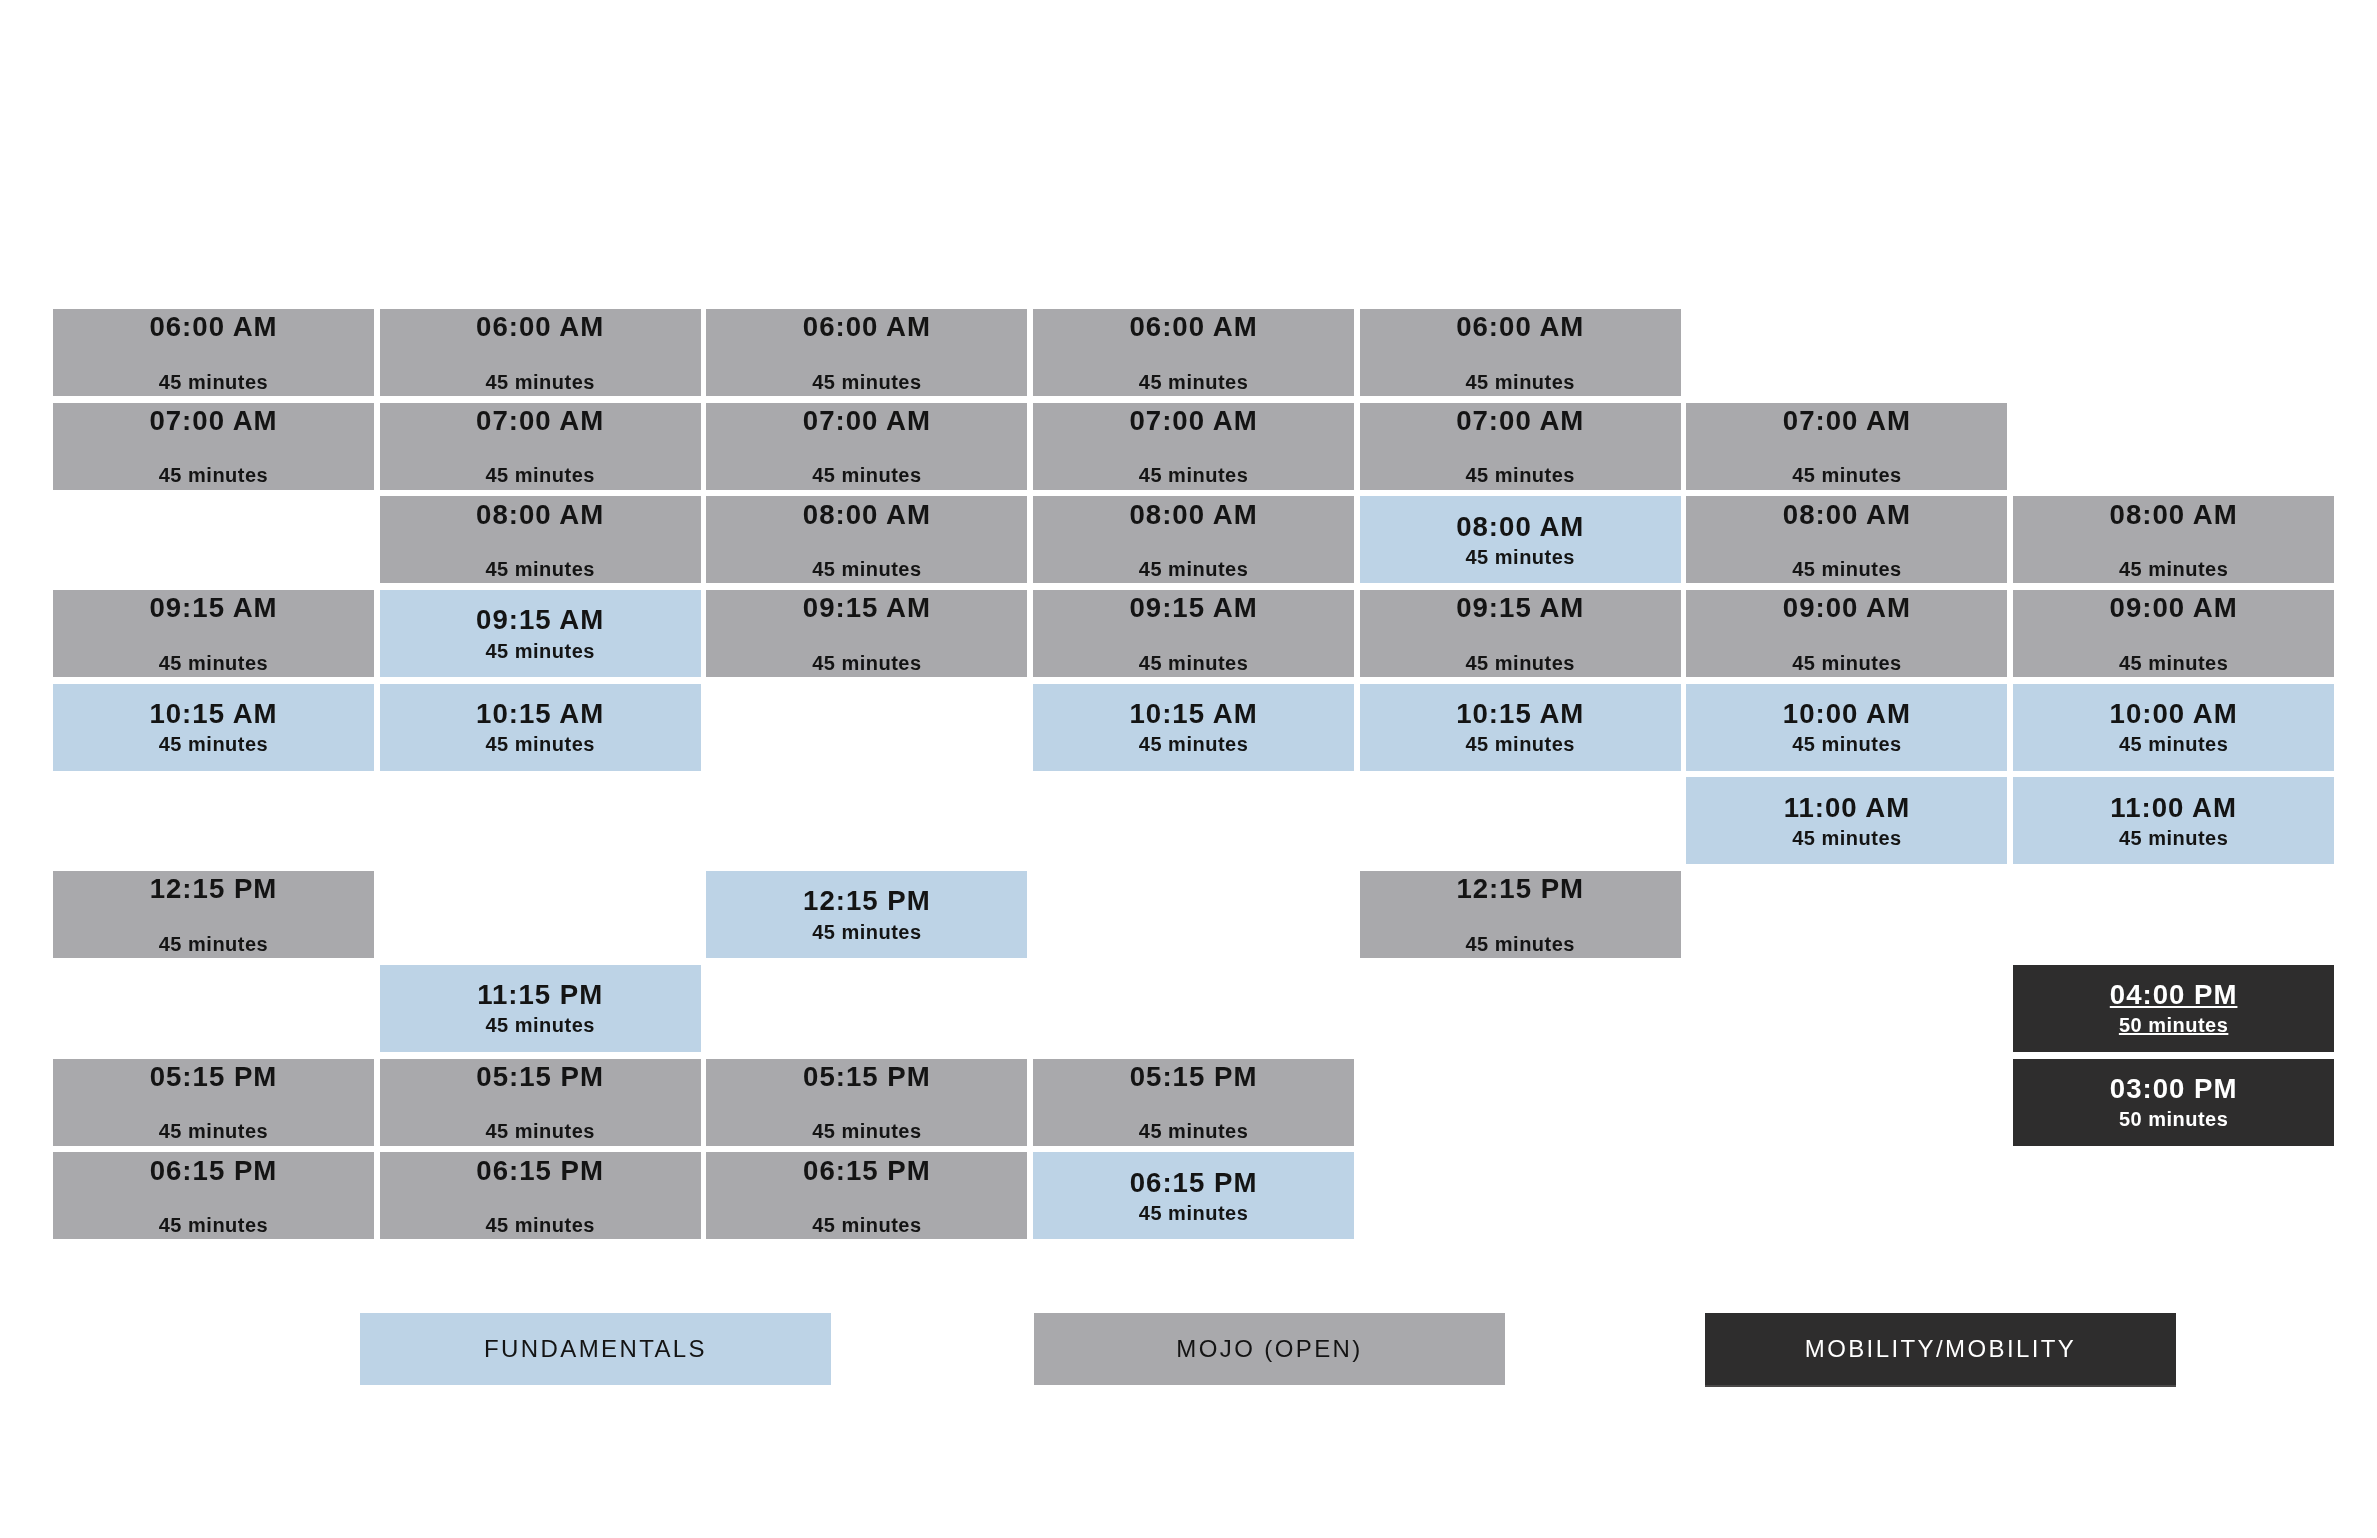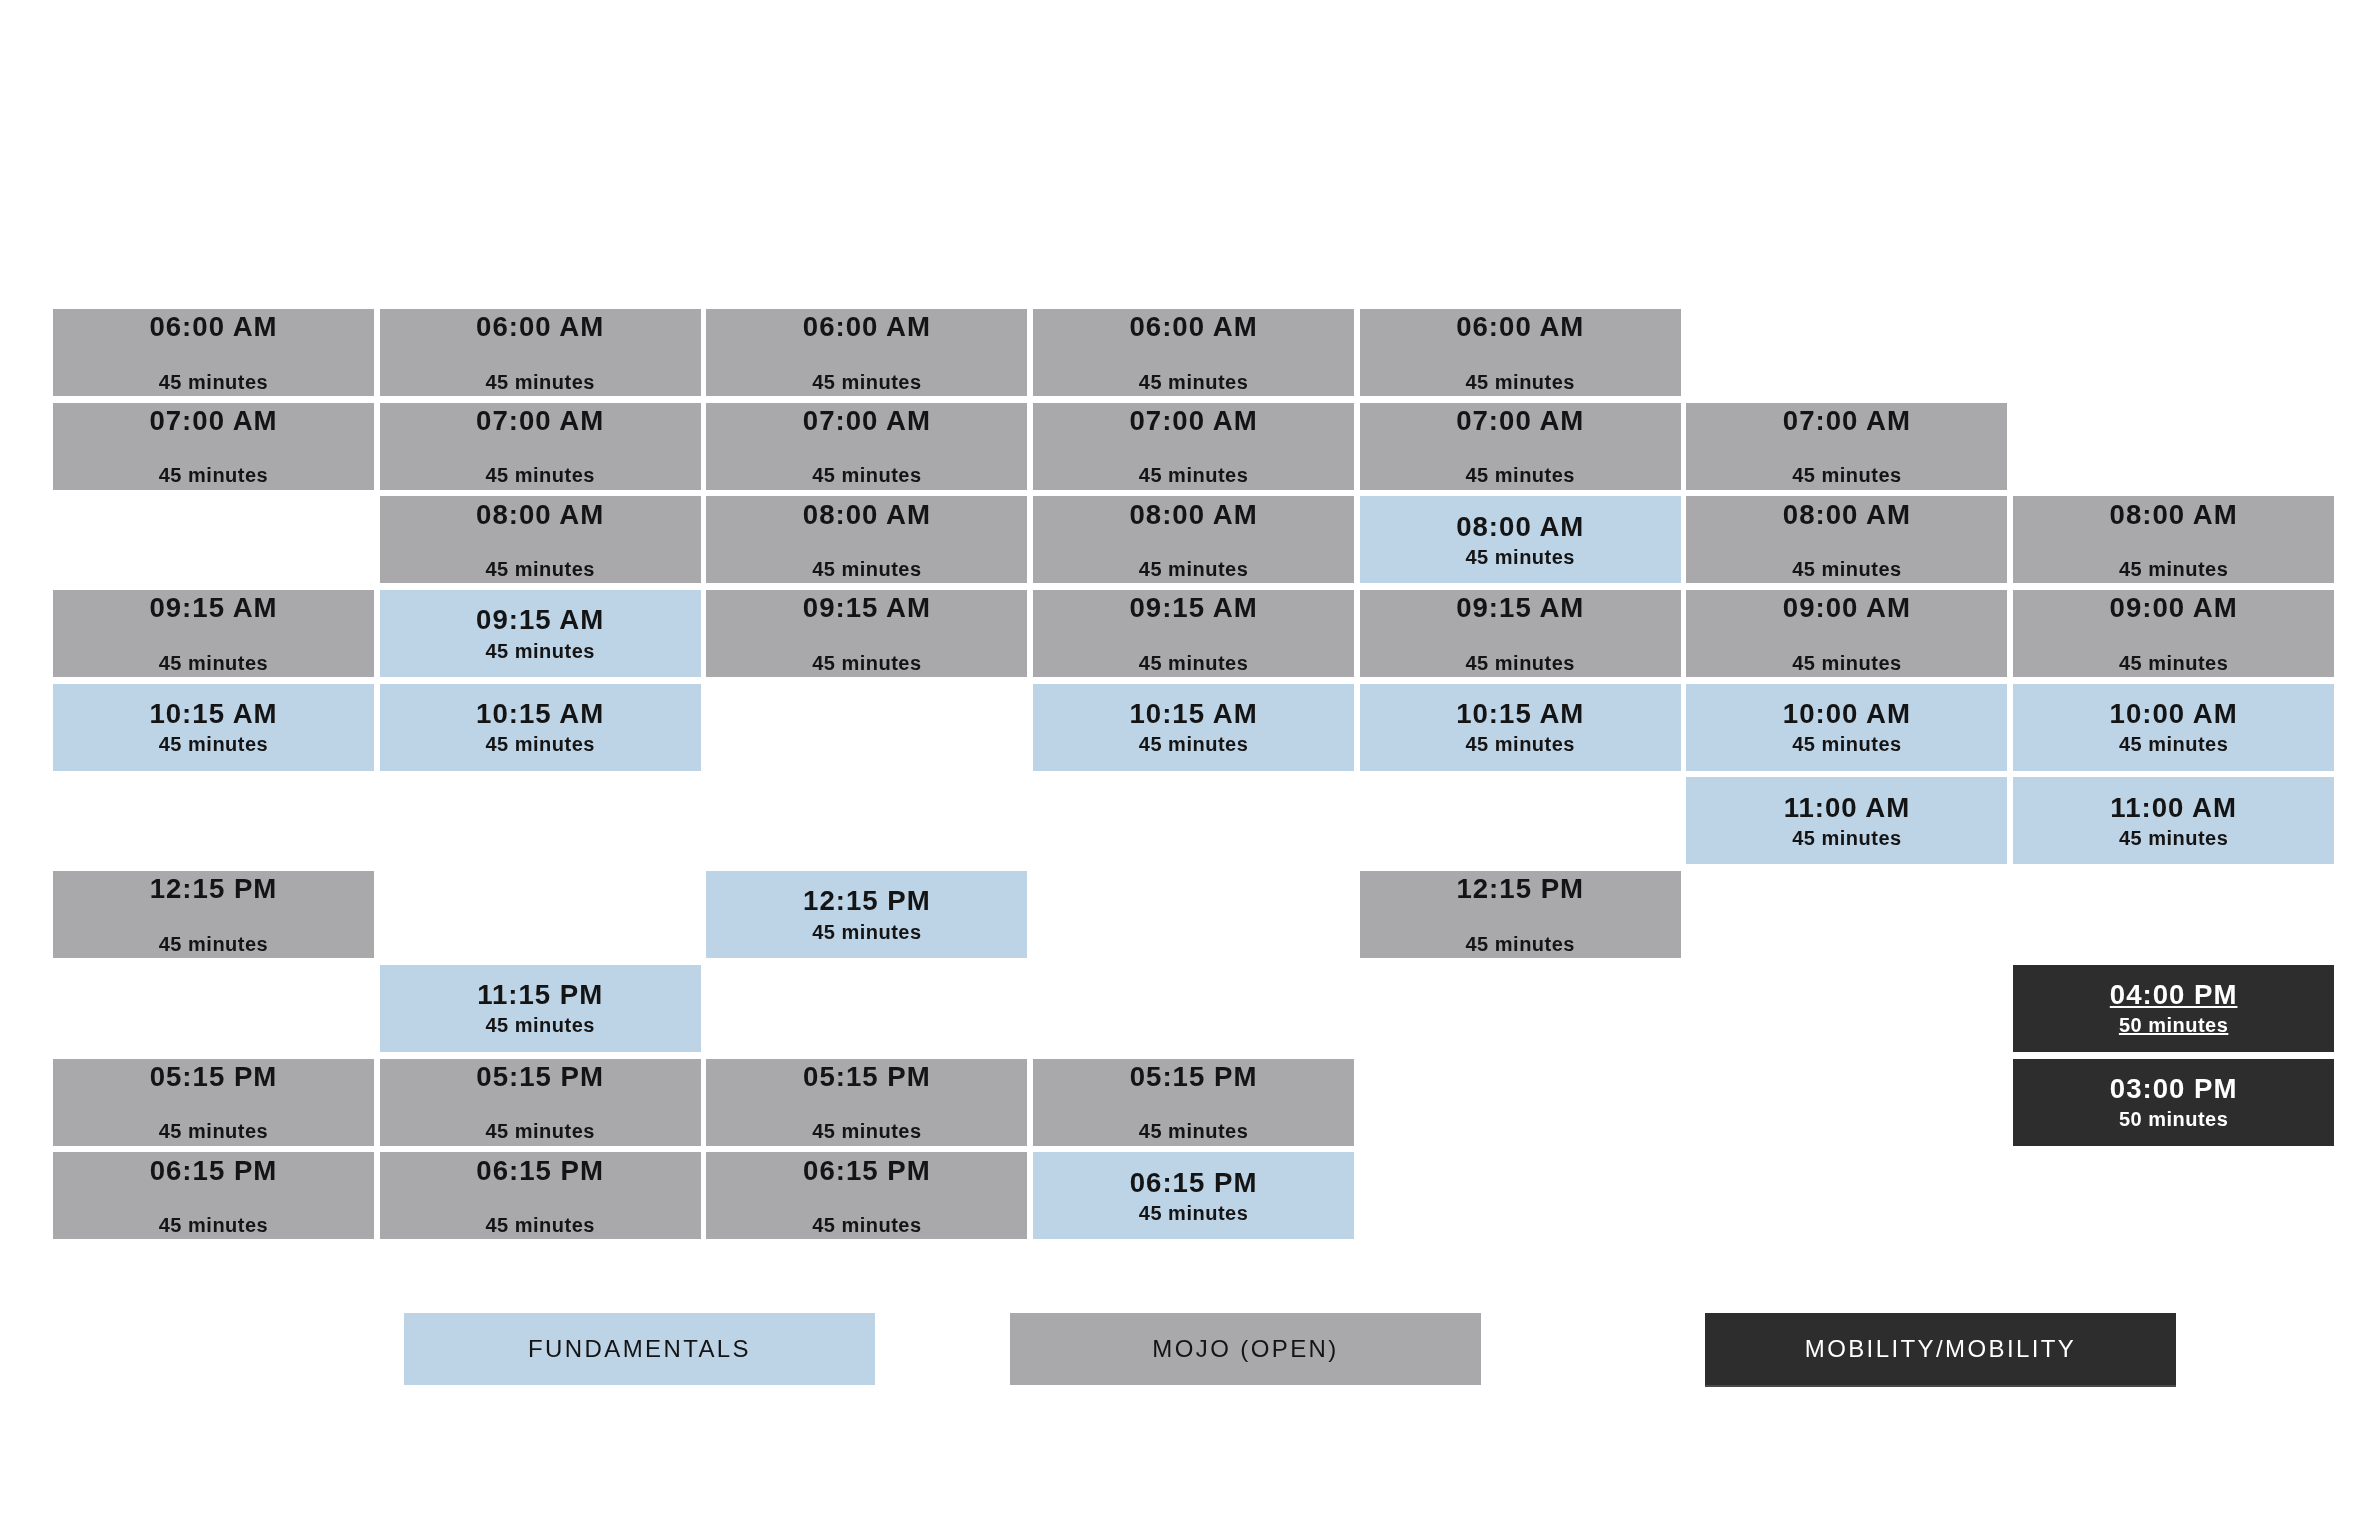--- a/index.html
+++ b/index.html
@@ -65,22 +65,22 @@
     top: 0;
     height: 72px;
     width: 471px;
     display: flex;
     align-items: center;
     justify-content: center;
     font-size: 24px;
     letter-spacing: 2.4px;
     font-weight: 400;
   }
-  .legend-box.fundamentals { left: 360px;  background: var(--fundamentals-bg); color: var(--text-dark); margin-left: 44px; }
-  .legend-box.mojo         { left: 1010px; background: var(--mojo-bg); color: var(--text-dark); }
+  .legend-box.fundamentals { left: 360px;  background: var(--fundamentals-bg); color: var(--text-dark); }
+  .legend-box.mojo         { left: 1034px; background: var(--mojo-bg); color: var(--text-dark); }
   .legend-box.mobility     { left: 1705px; background: var(--mobility-bg); color: var(--text-light); border-bottom: 2.9px solid #4a4848; }
 </style>
 </head>
 <body>
 
 <div id="canvas" style="--page-bg: #ffffff; --fundamentals-bg: #bdd3e6; --mojo-bg: #a9a9ac; --mobility-bg: #2e2d2d; --text-dark: #141414; --text-light: #ffffff;">
   <div id="schedule-grid">
       <div class="slot mojo" style="grid-area: 1 / 1;">
         <div class="slot-time">06:00 AM</div>
         <div class="slot-duration">45 minutes</div>

